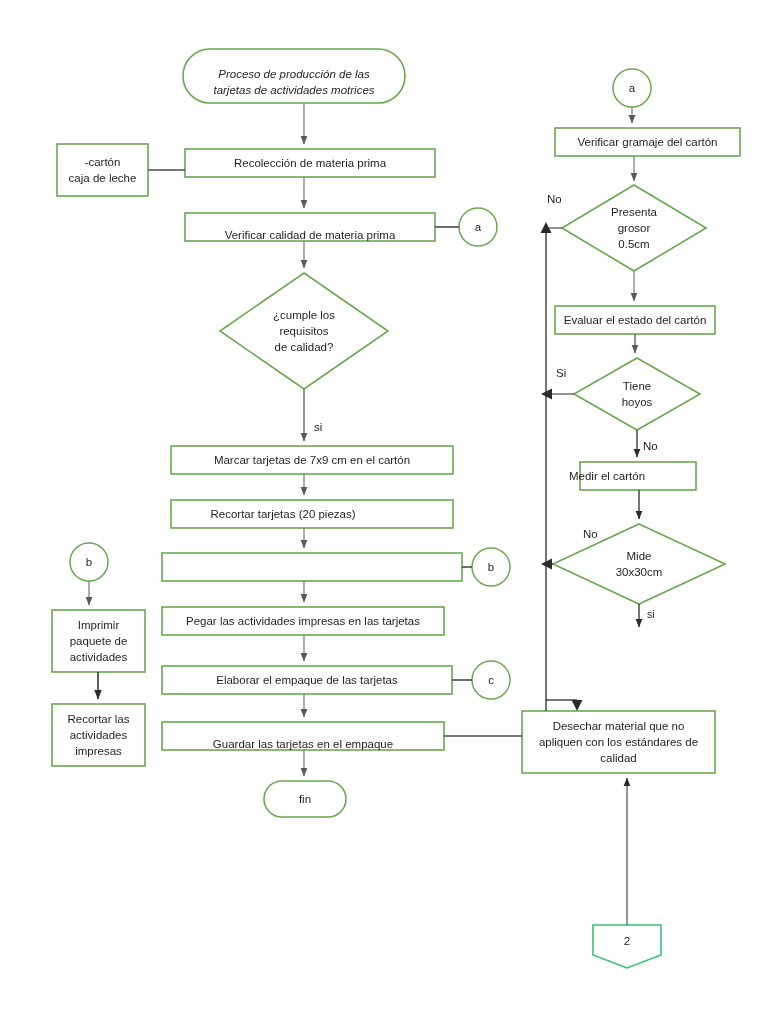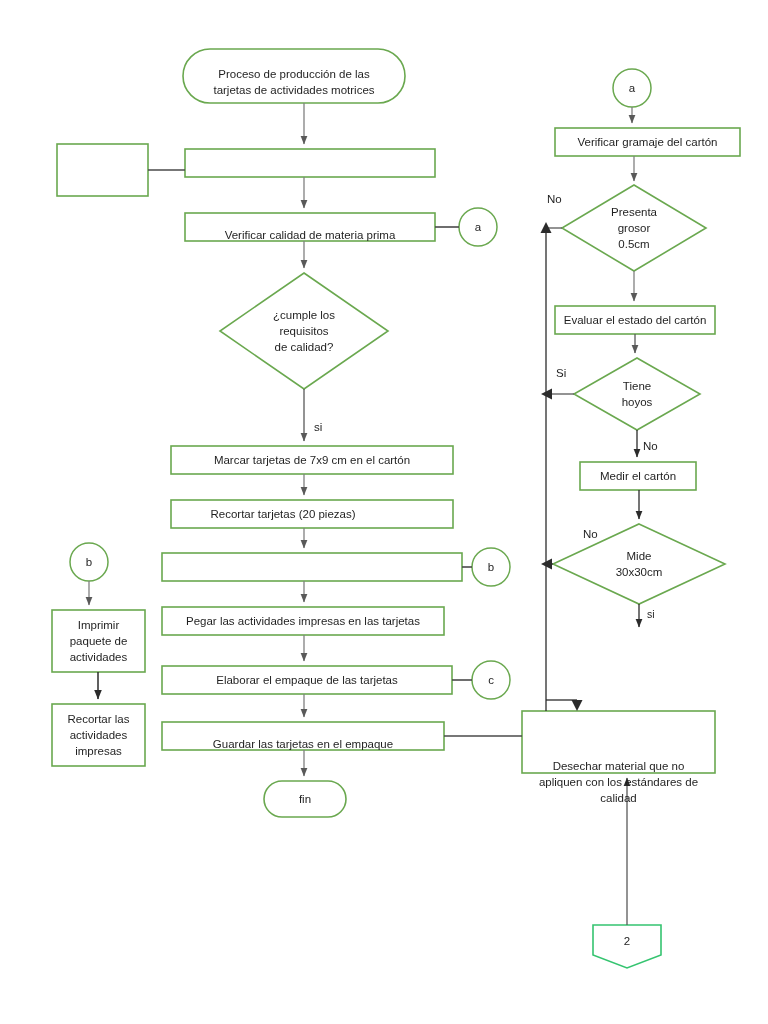--- a/index.html
+++ b/index.html
@@ -261,24 +261,27 @@
       <line x1="546" y1="700" x2="577" y2="700" stroke="#2b2b2b" stroke-width="1.3"></line>
       <line x1="577" y1="700" x2="577" y2="706" stroke="#2b2b2b" stroke-width="1.3"></line>
     </g>
 
     <g>
       <line x1="627" y1="925" x2="627" y2="778" stroke="#595959" stroke-width="1.3" marker-end="url(#arrowDark)"></line>
     </g>
 
   </svg>
 
-  <div class="node-text" style="left:183px; top:49px; width:222px; height:66px;">Proceso de producción de las
+  <div class="node-text" style="left:183px; top:49px; width:222px; height:66px;font-style:italic;">Proceso de producción de las
 tarjetas de actividades motrices</div>
 
-
+  <div class="node-text" style="left:57px; top:144px; width:91px; height:52px;">-cartón
+caja de leche</div>
+
+  <div class="node-text" style="left:185px; top:149px; width:250px; height:28px;">Recolección de materia prima</div>
 
   <div class="node-text" style="left:185px; top:213px; width:250px; height:44px;">Verificar calidad de materia prima</div>
 
   <div class="node-text" style="left:244px; top:303px; width:120px; height:56px;">¿cumple los
 requisitos
 de calidad?</div>
 
   <div class="node-text" style="left:171px; top:446px; width:282px; height:28px;">Marcar tarjetas de 7x9 cm en el cartón</div>
 
   <div class="node-text" style="left:171px; top:500px; width:224px; height:28px;">Recortar tarjetas (20 piezas)</div>
@@ -304,26 +307,26 @@
 
   <div class="node-text" style="left:584px; top:200px; width:100px; height:56px;">Presenta
 grosor
 0.5cm</div>
 
   <div class="node-text" style="left:555px; top:306px; width:160px; height:28px;">Evaluar el estado del cartón</div>
 
   <div class="node-text" style="left:592px; top:374px; width:90px; height:40px;">Tiene
 hoyos</div>
 
-  <div class="node-text" style="left:580px; top:462px; width:116px; height:28px;">Medir el cartón</div>
+  <div class="node-text" style="left:549px; top:462px; width:116px; height:28px;">Medir el cartón</div>
 
   <div class="node-text" style="left:589px; top:544px; width:100px; height:40px;">Mide
 30x30cm</div>
 
-  <div class="node-text" style="left:522px; top:711px; width:193px; height:62px;margin-top:40px;">Desechar material que no
+  <div class="node-text" style="left:522px; top:711px; width:193px; height:62px;">Desechar material que no
 apliquen con los estándares de
 calidad</div>
 
   <div class="node-text" style="left:593px; top:925px; width:68px; height:32px;">2</div>
 
   <div class="node-text conn-text" style="left:613px; top:69px; width:38px; height:38px;">a</div>
 
   <div class="node-text conn-text" style="left:459px; top:208px; width:38px; height:38px;">a</div>
 
   <div class="node-text conn-text" style="left:70px; top:543px; width:38px; height:38px;">b</div>

